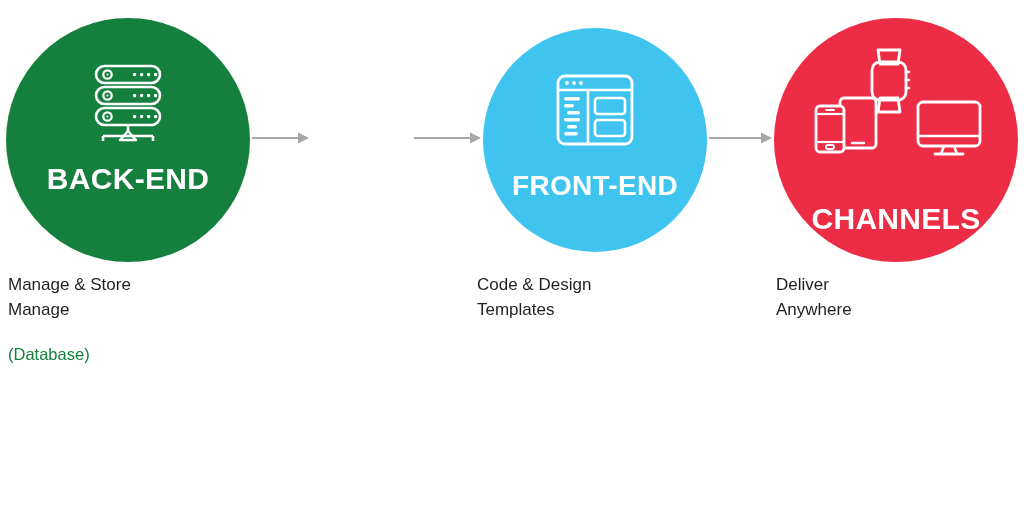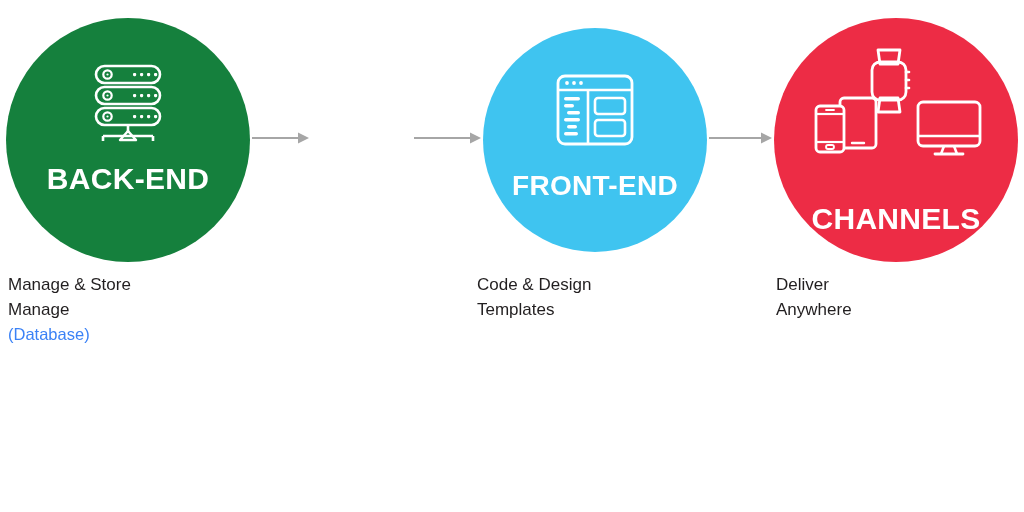--- a/index.html
+++ b/index.html
@@ -98,22 +98,23 @@
   .caption {
     position: absolute;
     text-align: left;
     font-size: 17px;
     line-height: 25px;
     color: #221f20;
     font-family: "Liberation Sans", sans-serif;
   }
   .caption .sub {
     display: block;
-    color: #3b82f6;
+    color: #15803d;
     font-size: 16.5px;
+    margin-top: 20px;
   }
   #caption-backend  { left: 8px;  top: 272px; width: 240px; }
   #caption-frontend { left: 477px; top: 272px; width: 236px; }
   #caption-channels { left: 776px; top: 272px; width: 240px; }
 
   .caption-line { display: block; }
 </style>
 </head>
 <body>
 

